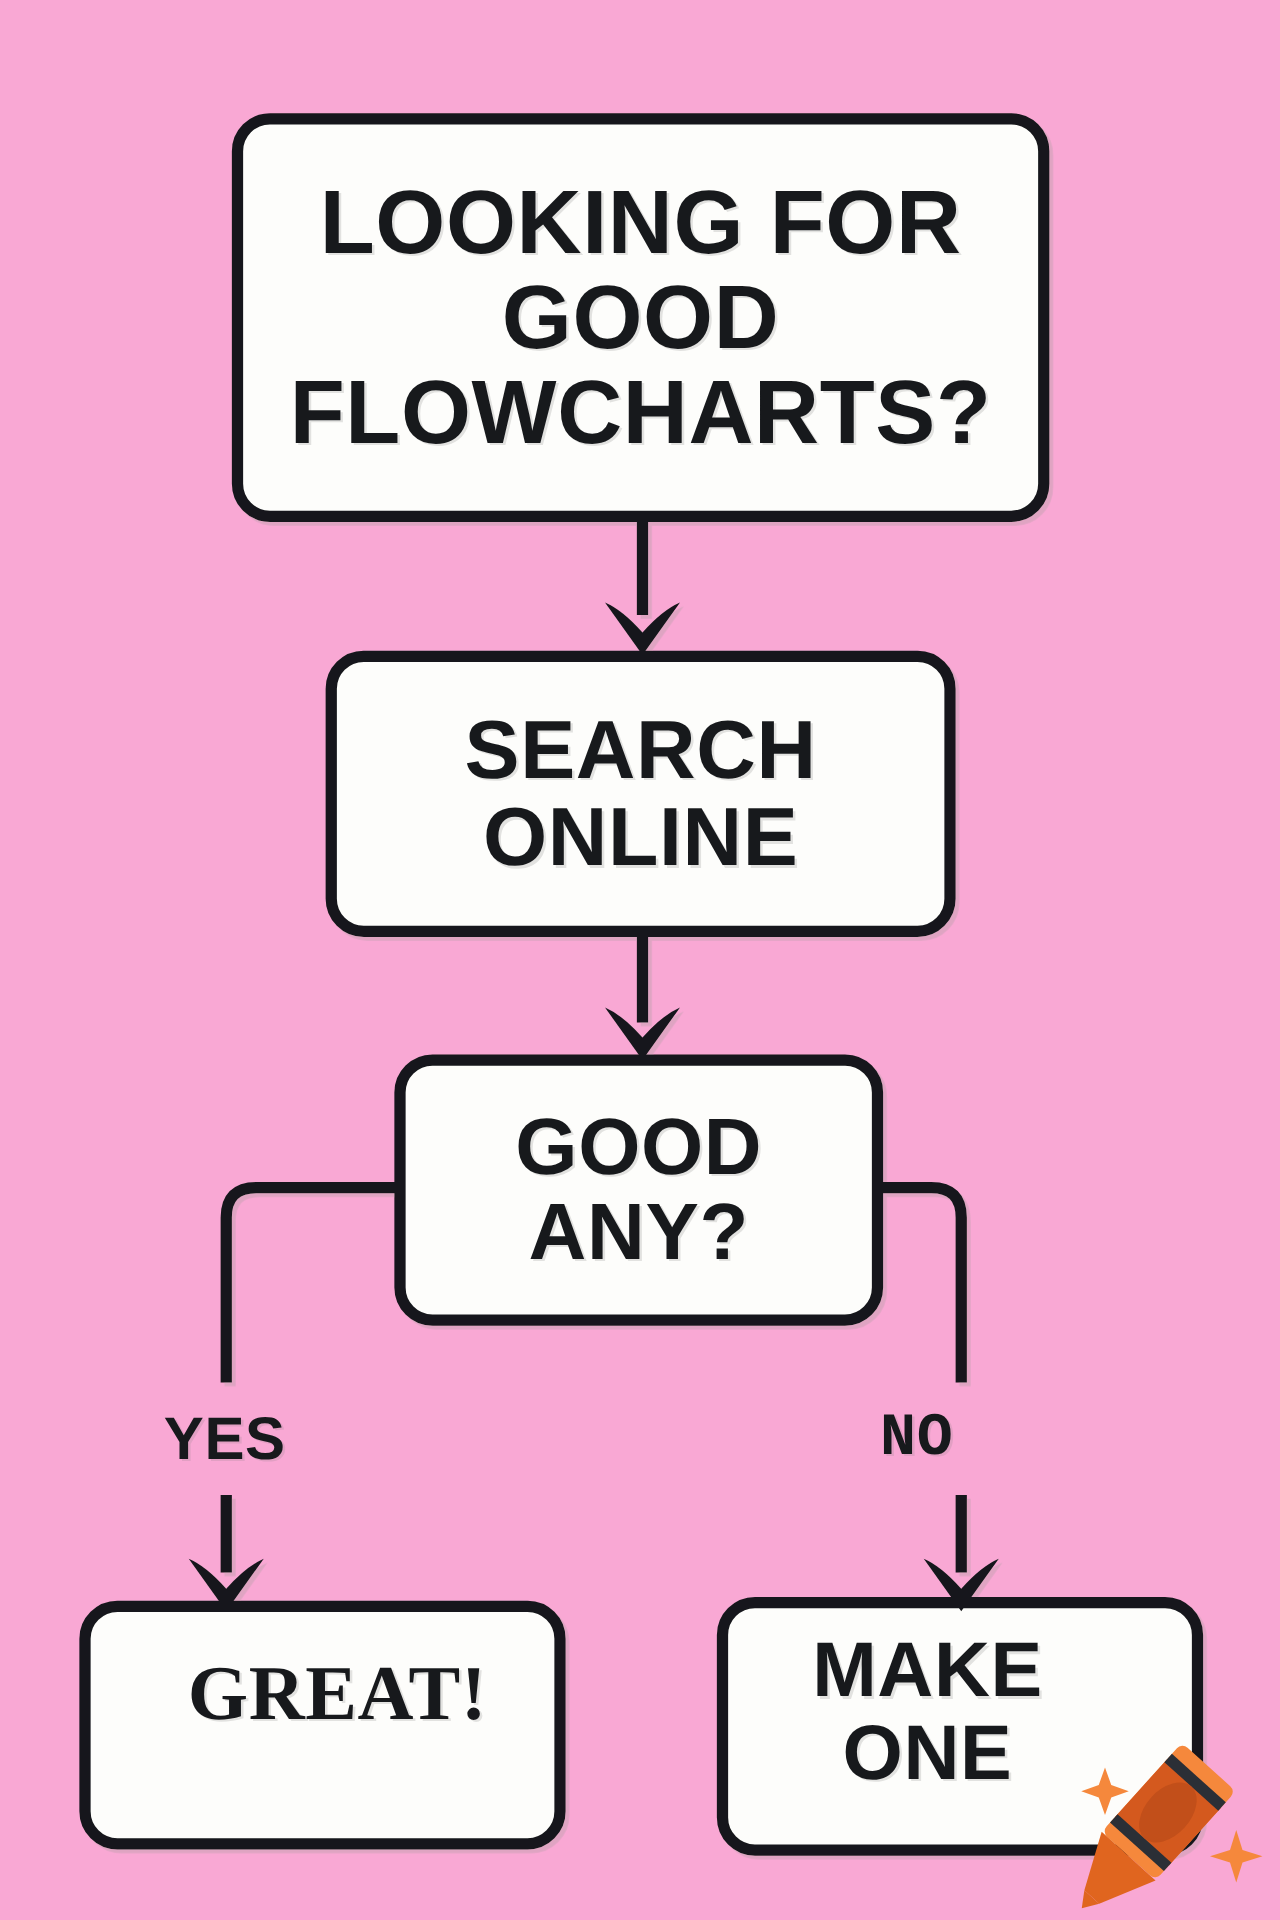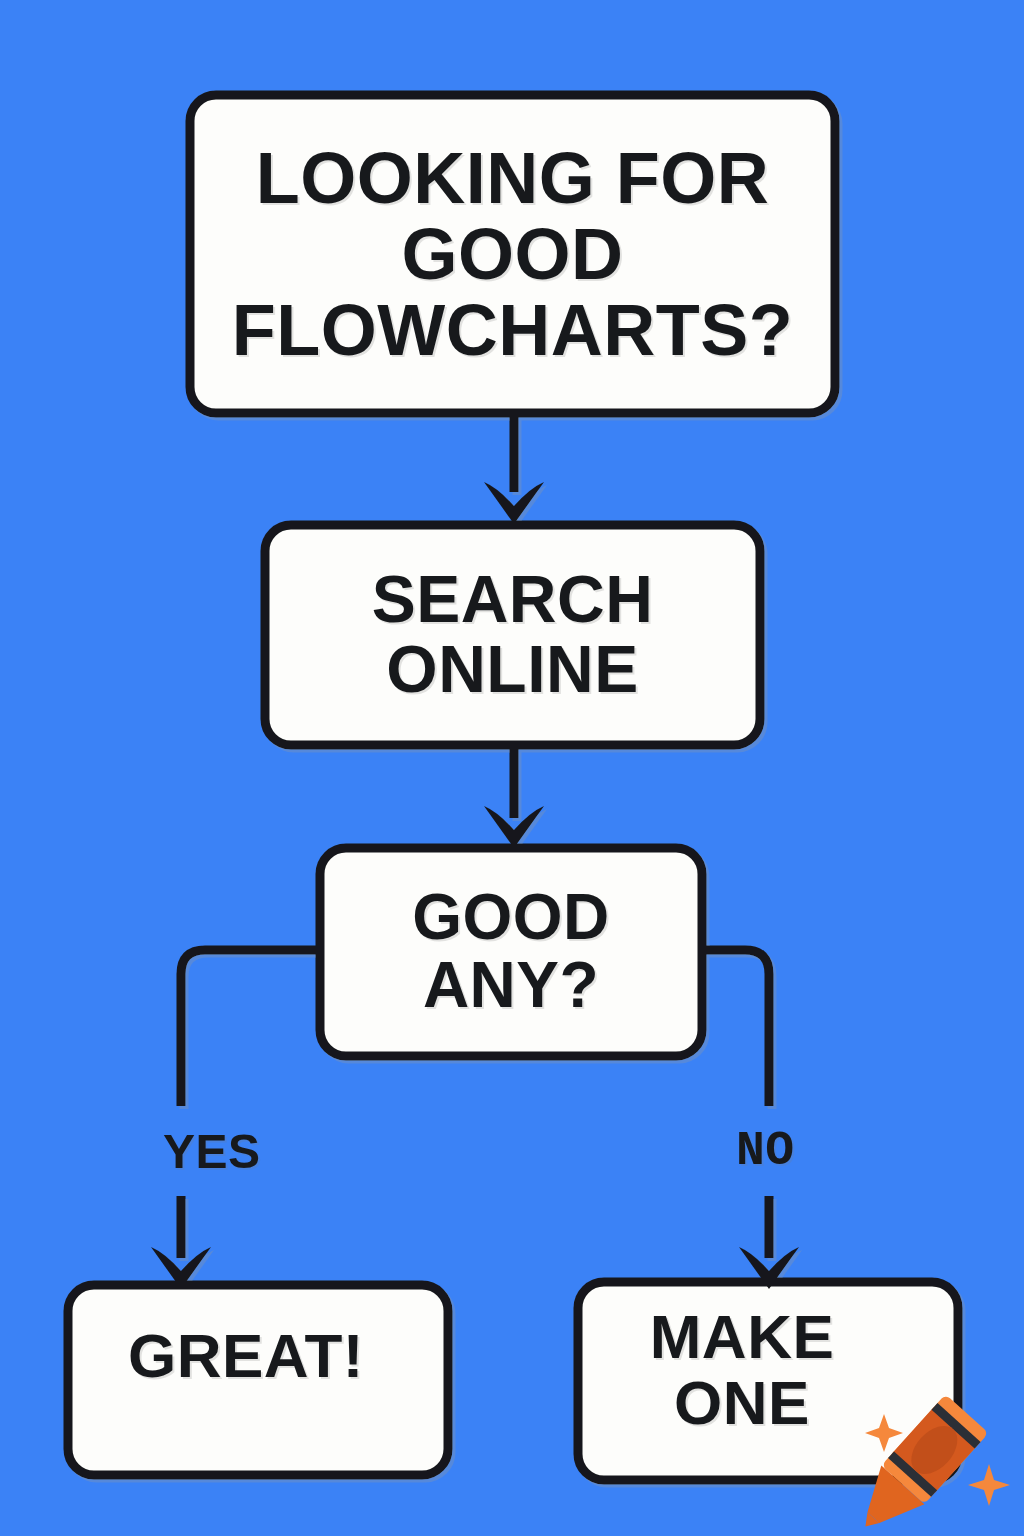--- a/index.html
+++ b/index.html
@@ -10,21 +10,21 @@
   body {
     width: 1024px;
     height: 1536px;
     overflow: hidden;
     font-family: "Liberation Sans", sans-serif;
   }
   #stage {
     position: relative;
     width: 1024px;
     height: 1536px;
-    background: #3b82f6;
+    background: #f9a8d4;
   }
   #flow-svg {
     position: absolute;
     left: 0;
     top: 0;
     width: 1024px;
     height: 1536px;
     display: block;
   }
   .node-text {
@@ -49,43 +49,43 @@
   #node-search-text {
     left: 265px; top: 525px; width: 495px; height: 220px;
     font-size: 66px;
     text-align: center;
   }
   #node-decision-text {
     left: 320px; top: 848px; width: 382px; height: 208px;
     font-size: 64px;
   }
   #node-great-text {
-    left: 56px; top: 1285px; width: 380px; height: 190px;
+    left: 80px; top: 1285px; width: 380px; height: 190px;
     font-size: 62px;
     align-items: flex-start;
     padding-top: 38px;
     box-sizing: border-box;
+    font-family: Liberation Serif, serif;
   }
   #node-make-text {
     left: 552px; top: 1282px; width: 380px; height: 198px;
     font-size: 62px;
     align-items: flex-start;
     padding-top: 22px;
     box-sizing: border-box;
   }
   .branch-label {
     position: absolute;
     font-family: "Liberation Sans", sans-serif;
     font-weight: bold;
     font-size: 48px;
     color: #17191c;
     letter-spacing: 0.5px;
     text-shadow: 2px 2px 0 rgba(120,120,120,0.18);
     pointer-events: none;
-    margin-left: 32px;
   }
   #label-yes { left: 131px; top: 1124px; }
   #label-no  { left: 704px; top: 1124px; font-family: Liberation Mono, monospace; }
 </style>
 </head>
 <body>
 
 <div id="stage">
 
   <svg id="flow-svg" viewBox="0 0 1024 1536" xmlns="http://www.w3.org/2000/svg">

